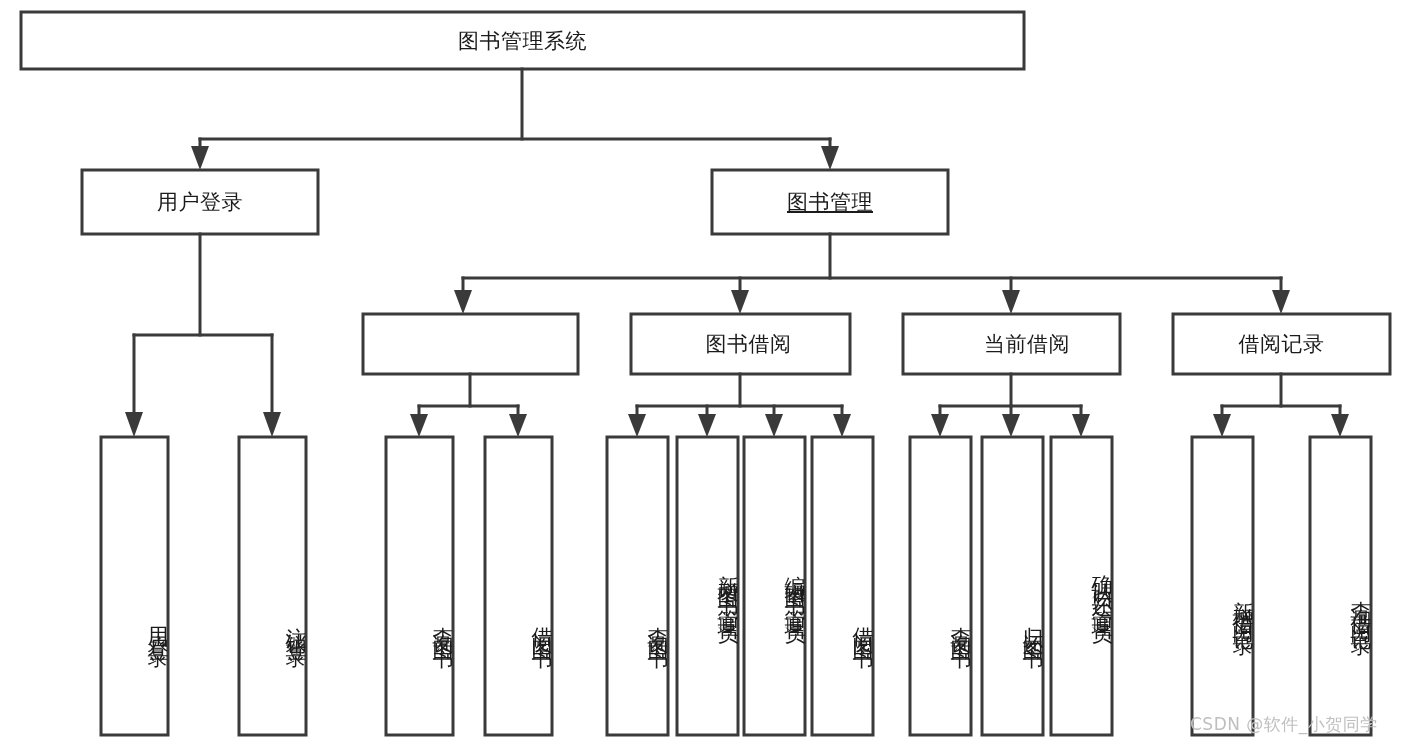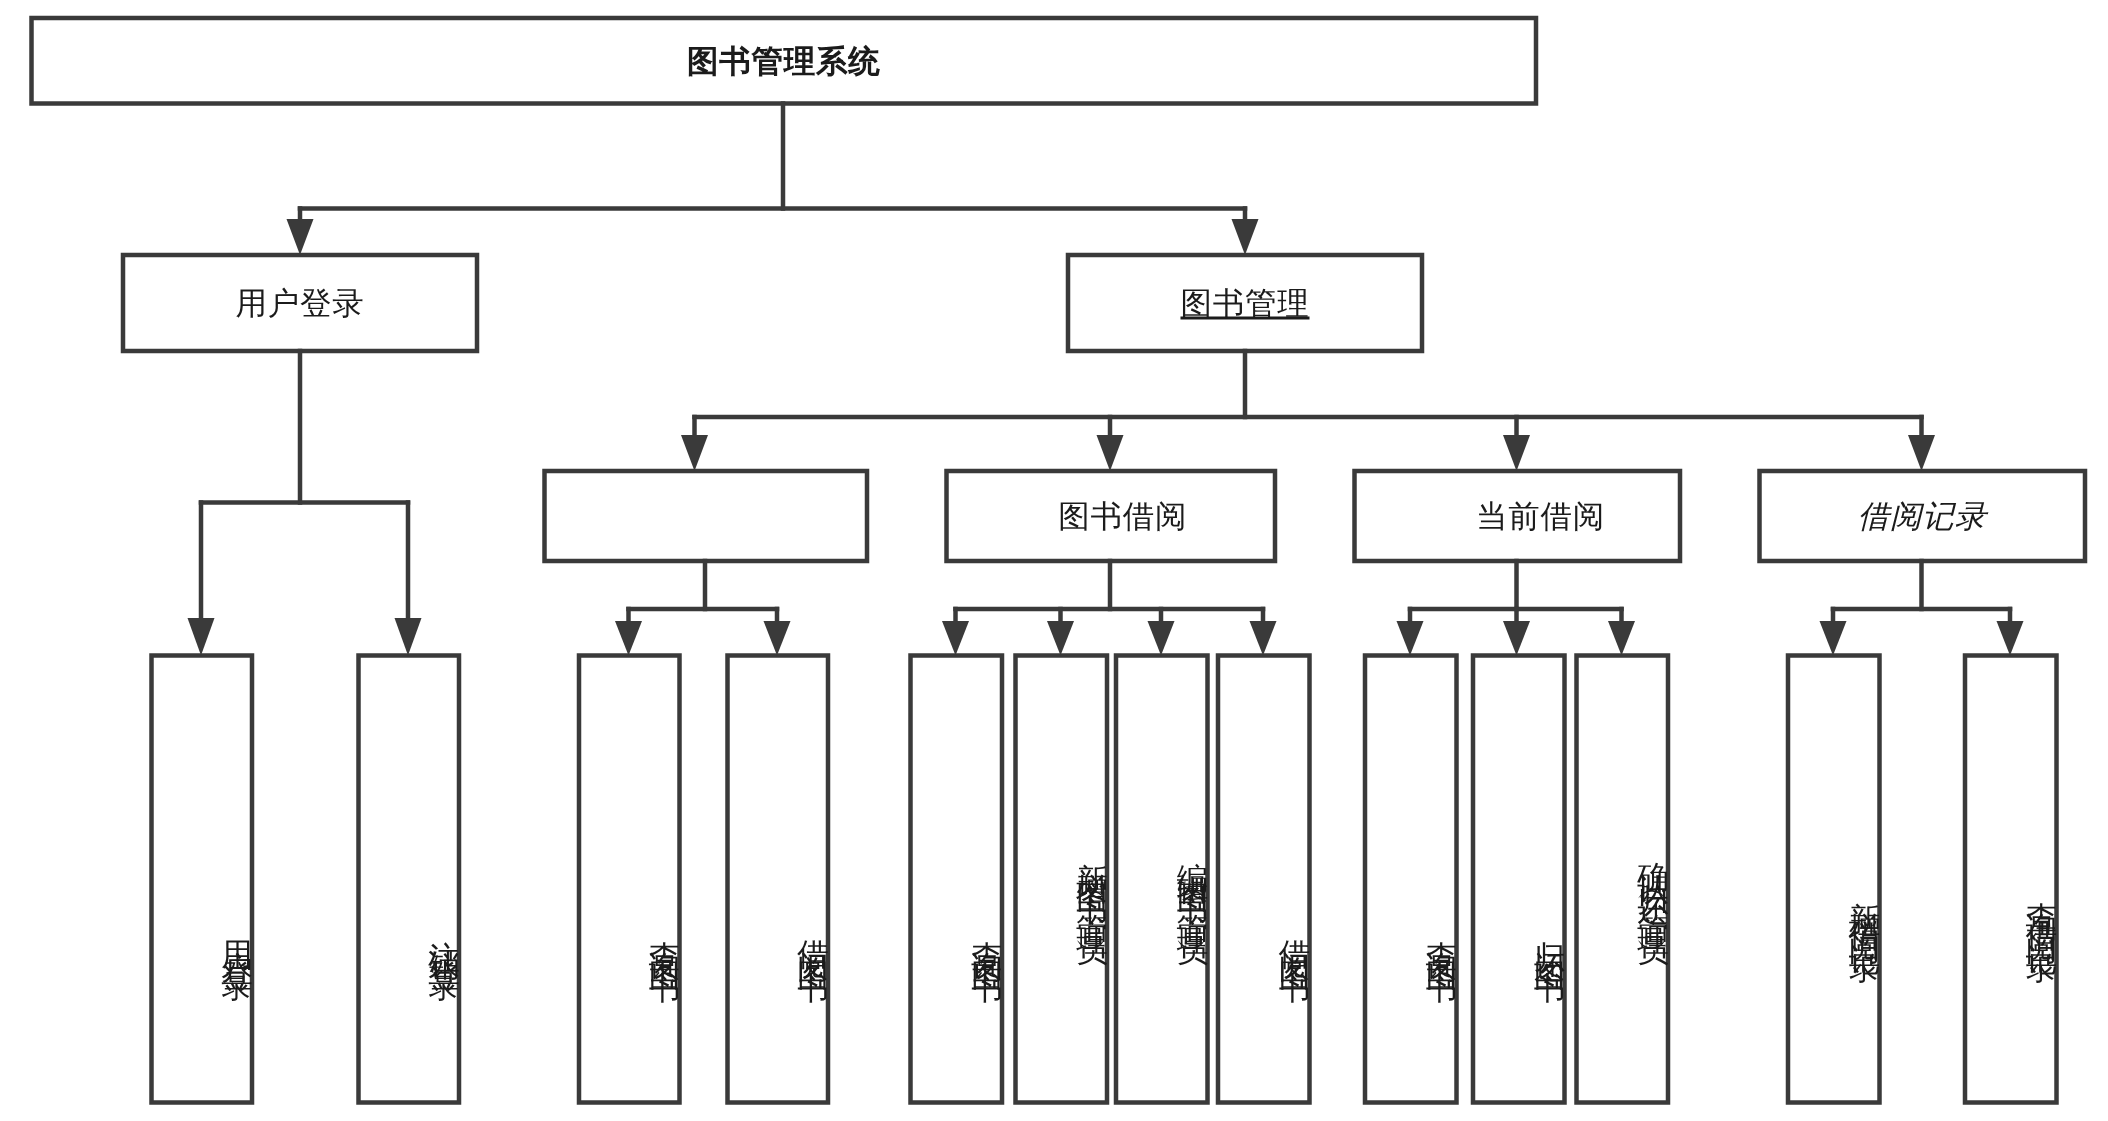--- a/index.html
+++ b/index.html
@@ -163,41 +163,42 @@
     <polygon class="arrow-head" points="1081,437 1072,414 1090,414"></polygon>
 
     <path class="link-line" d="M 1281 374 L 1281 406"></path>
     <path class="link-line" d="M 1222 406 L 1340 406"></path>
     <path class="link-line" d="M 1222 406 L 1222 420"></path>
     <path class="link-line" d="M 1340 406 L 1340 420"></path>
     <polygon class="arrow-head" points="1222,437 1213,414 1231,414"></polygon>
     <polygon class="arrow-head" points="1340,437 1331,414 1349,414"></polygon>
   </svg>
 
-  <div class="node-label-h" style="left:21px; top:12px; width:1003px; height:57px;font-weight:bold;">图书管理系统</div>
+  <div class="node-label-h" style="left:21px; top:12px; width:1003px; height:57px;">图书管理系统</div>
 
   <div class="node-label-h" style="left:82px; top:170px; width:236px; height:64px;">用户登录</div>
   <div class="node-label-h" style="left:712px; top:170px; width:236px; height:64px;text-decoration:underline;">图书管理</div>
 
   <div class="node-label-h" style="left:631px; top:314px; width:235px; height:60px;">图书借阅</div>
   <div class="node-label-h" style="left:903px; top:314px; width:248px; height:60px;">当前借阅</div>
-  <div class="node-label-h" style="left:1173px; top:314px; width:217px; height:60px;font-style:italic;">借阅记录</div>
+  <div class="node-label-h" style="left:1173px; top:314px; width:217px; height:60px;">借阅记录</div>
 
   <div class="node-label-v" style="left:101px; top:513px; width:67px; height:222px;">用户登录</div>
   <div class="node-label-v" style="left:239px; top:513px; width:67px; height:222px;">注销登录</div>
 
   <div class="node-label-v" style="left:386px; top:513px; width:67px; height:222px;">查询图书</div>
   <div class="node-label-v" style="left:485px; top:513px; width:67px; height:222px;">借阅图书</div>
 
   <div class="node-label-v" style="left:607px; top:513px; width:61px; height:222px;">查询图书</div>
   <div class="node-label-v" style="left:677px; top:443px; width:61px; height:292px;">新增图书（管理员）</div>
   <div class="node-label-v" style="left:744px; top:443px; width:61px; height:292px;">编辑图书（管理员）</div>
   <div class="node-label-v" style="left:812px; top:513px; width:61px; height:222px;">借阅图书</div>
 
   <div class="node-label-v" style="left:910px; top:513px; width:61px; height:222px;">查询图书</div>
   <div class="node-label-v" style="left:982px; top:513px; width:61px; height:222px;">归还图书</div>
   <div class="node-label-v" style="left:1051px; top:443px; width:61px; height:292px;">确认归还（管理员）</div>
 
   <div class="node-label-v" style="left:1192px; top:475px; width:61px; height:260px;">新增借阅记录</div>
   <div class="node-label-v" style="left:1310px; top:475px; width:61px; height:260px;">查询借阅记录</div>
 
+  <div class="watermark" style="left:1190px; top:713px;">CSDN @软件_小贺同学</div>
 
 </div>
 
 </body></html>

